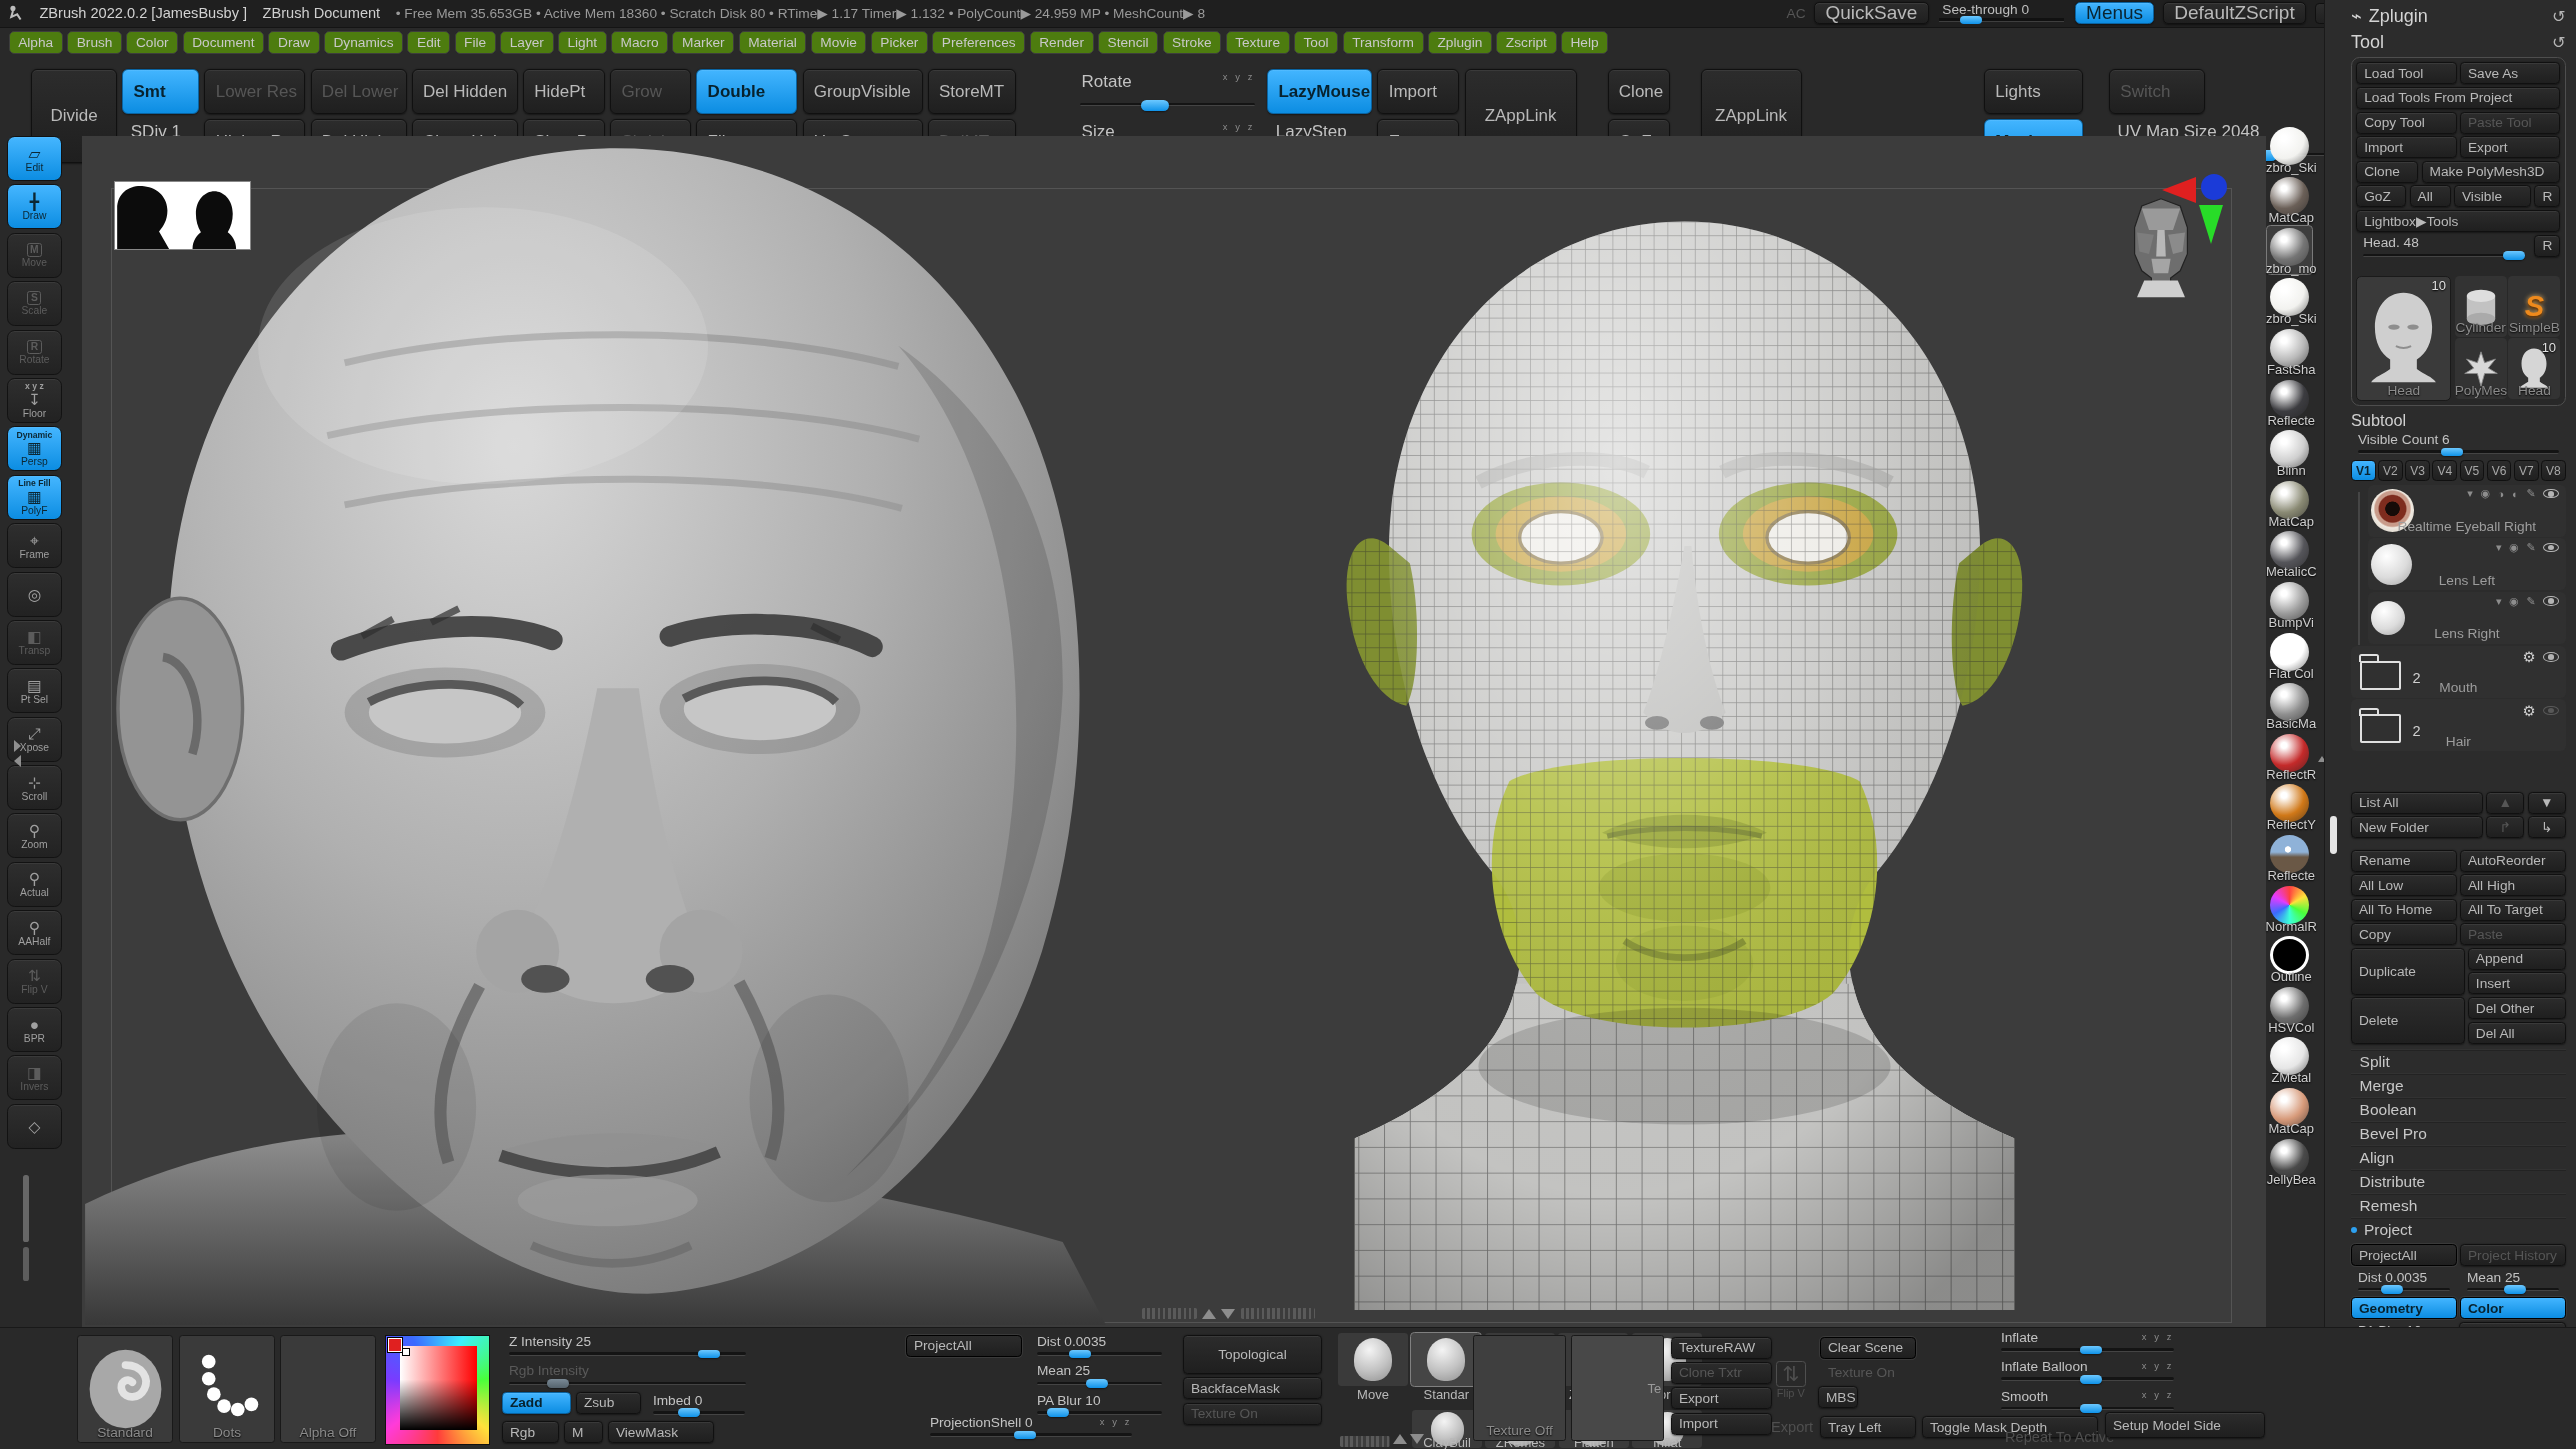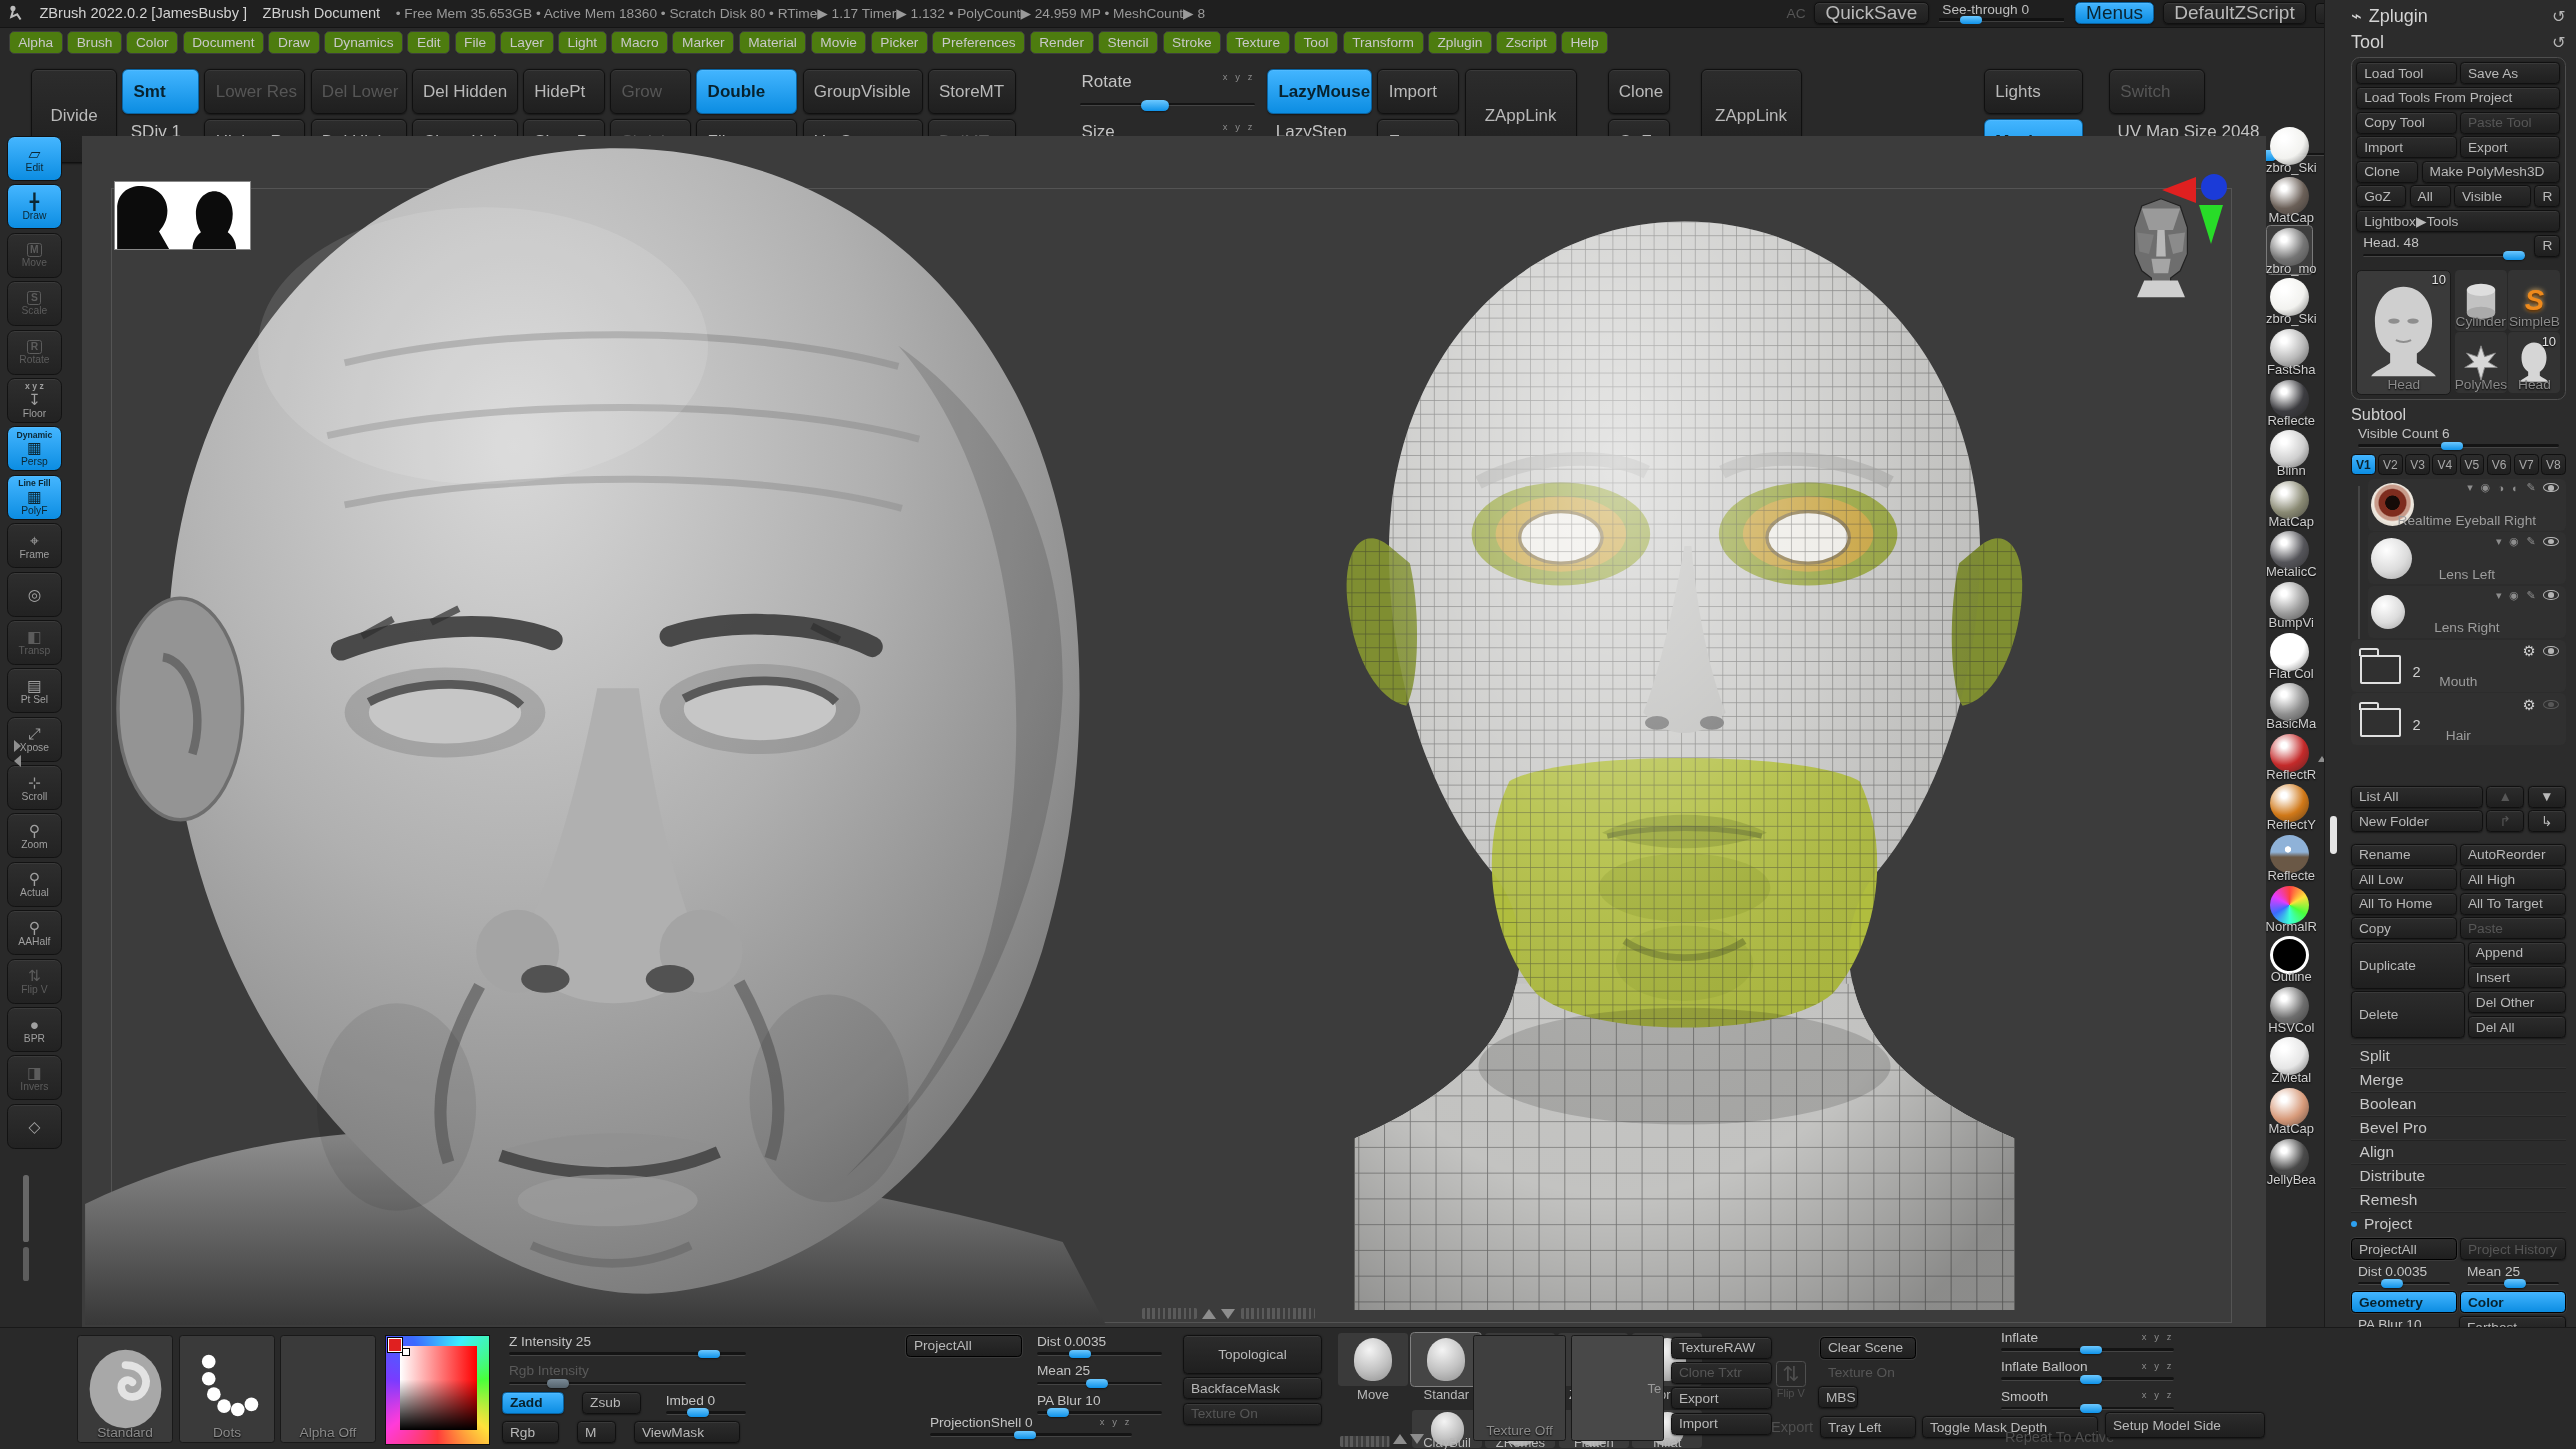--- a/index.html
+++ b/index.html
@@ -106,21 +106,21 @@
 #rightpanel{left:2324px;top:0;width:252px;height:1449px;background:#2c2c2c;border-left:0.9px solid #1a1a1a;padding:3.4px 10.3px 0 26px;font-size:13.7px}
 .rp-head{display:flex;align-items:center;gap:6.9px;height:26px;font-size:18px;color:#d4d4d4}
 .rp-head .reset{margin-left:auto;font-size:16.3px;color:#b5b5b5}
 .collapse-arrow{position:absolute;left:2329px;top:38px;color:#8a8a8a;font-size:13px}
 .group{border:0.9px solid #4e4e4e;border-radius:8.6px;background:#282828;padding:4.3px;margin-top:1.7px}
 .row{display:flex;gap:3.4px;margin-top:2.6px}
 .row:first-child{margin-top:0}
 .btn.s{height:22px;font-size:13.7px;border-radius:4.3px;padding:0 6.9px}
 .grow1{flex:1}
 .sq{width:26px;justify-content:center;padding:0}
-.tg-thumbs{display:flex;gap:3.4px;margin-top:9px}
+.tg-thumbs{display:flex;gap:3.4px;margin-top:15px}
 .bigthumb{position:relative;width:101px;height:125px;background:#3a3a3a;border:0.9px solid #1a1a1a;border-radius:5.2px;overflow:hidden;display:flex;align-items:center;justify-content:center}
 .smallthumbs{display:grid;grid-template-columns:52px 52px;grid-auto-rows:61px;gap:1.7px}
 .sthumb{position:relative;background:#333;border-radius:4.3px;display:flex;align-items:center;justify-content:center;overflow:hidden}
 .badge{position:absolute;top:1.7px;right:4.3px;font-size:13px;color:#e0e0e0;text-shadow:0 0.9px 1.7px #000}
 .tlab{position:absolute;bottom:1.7px;left:0;right:0;text-align:center;font-size:13.7px;color:#8b8b8b;text-shadow:0 0.9px 1.7px #000;white-space:nowrap;overflow:hidden}
 .sbrush{font-size:29px;font-weight:bold;color:#ef8a1c;text-shadow:0 1.7px 2.6px #5c3004,0 0 5.2px #f8c06a;font-style:italic}
 .sec-title{height:22px;display:flex;align-items:center;font-size:16.3px;color:#d0d0d0;margin-top:3.4px}
 .vtabs{display:flex;gap:2.6px;margin-top:2.6px}
 .vtab{flex:1;height:21.5px;display:flex;align-items:center;justify-content:center;background:linear-gradient(#2c2c2c,#202020);border:0.9px solid #101010;border-radius:4.3px;font-size:12px;color:#a8a8a8}
 .vtab.active{background:linear-gradient(#43b5ff,#0c8de2);color:#0a2430;font-weight:bold}
@@ -146,21 +146,21 @@
 
 
 #bottombar{left:0;top:1327px;width:2576px;height:122px;background:#292929;border-top:0.9px solid #191919}
 .bthumb{position:absolute;width:96px;height:108px;background:#3a3a3a;border:0.9px solid #191919;border-radius:3.4px;display:flex;align-items:center;justify-content:center}
 .bthumb .tlab{font-size:13.7px}
 .picker{position:absolute;left:385px;top:6.9px;width:105px;height:110px;background:conic-gradient(from 180deg,#ff3b3b,#ff3bd9,#7a3bff,#3b6aff,#3bf0ff,#49ff3b,#ffe13b,#ff3b3b);border:0.9px solid #111}
 .picker .sv{position:absolute;inset:10.3px 12px 13.7px 13.7px;background:linear-gradient(to top,#000,rgba(0,0,0,0) 60%),linear-gradient(to right,#fff,#f00)}
 .picker .cur{position:absolute;left:15.5px;top:12px;width:8.6px;height:8.6px;background:#fff;border:1.7px solid #000}
 .picker .swatchsq{position:absolute;left:1.7px;top:1.7px;width:14.6px;height:14.6px;background:#e02020;border:1.7px solid #fff;outline:0.9px solid #000}
 .bb-col{position:absolute;display:flex;flex-direction:column;gap:3.4px}
-.bb-row{display:flex;gap:18px}
+.bb-row{display:flex;gap:5px}
 .dyn{position:absolute;right:3.4px;top:1.7px;font-size:10.3px;font-weight:bold;color:#e8e8e8}
 .micro{position:relative;width:70px;height:53px;background:#3a3a3a;border-radius:3.4px;display:flex;align-items:center;justify-content:center}
 .micro.sel{outline:1.7px solid #808080;background:#454545}
 .micro .ms{width:38px;height:43px;border-radius:50% 50% 45% 45%;background:radial-gradient(circle at 40% 28%,#f4f4f4,#c2c2c2 55%,#8f8f8f)}
 .mlabel{position:absolute;bottom:-16.3px;left:-6.9px;right:-6.9px;text-align:center;font-size:13px;color:#b9b9b9;white-space:nowrap}
 .texthumb{position:absolute;width:93px;height:106px;background:#3f3f3f;border:0.9px solid #191919;border-radius:2.6px}
 .fliov{display:flex;flex-direction:column;align-items:center;color:#4f4f4f;font-size:11px}
 .fliov .ic{font-size:20.6px;border:1.7px solid #4f4f4f;border-radius:3.4px;padding:0 5.2px}
 .dimtxt{color:#4f4f4f;font-size:14.6px}
 

